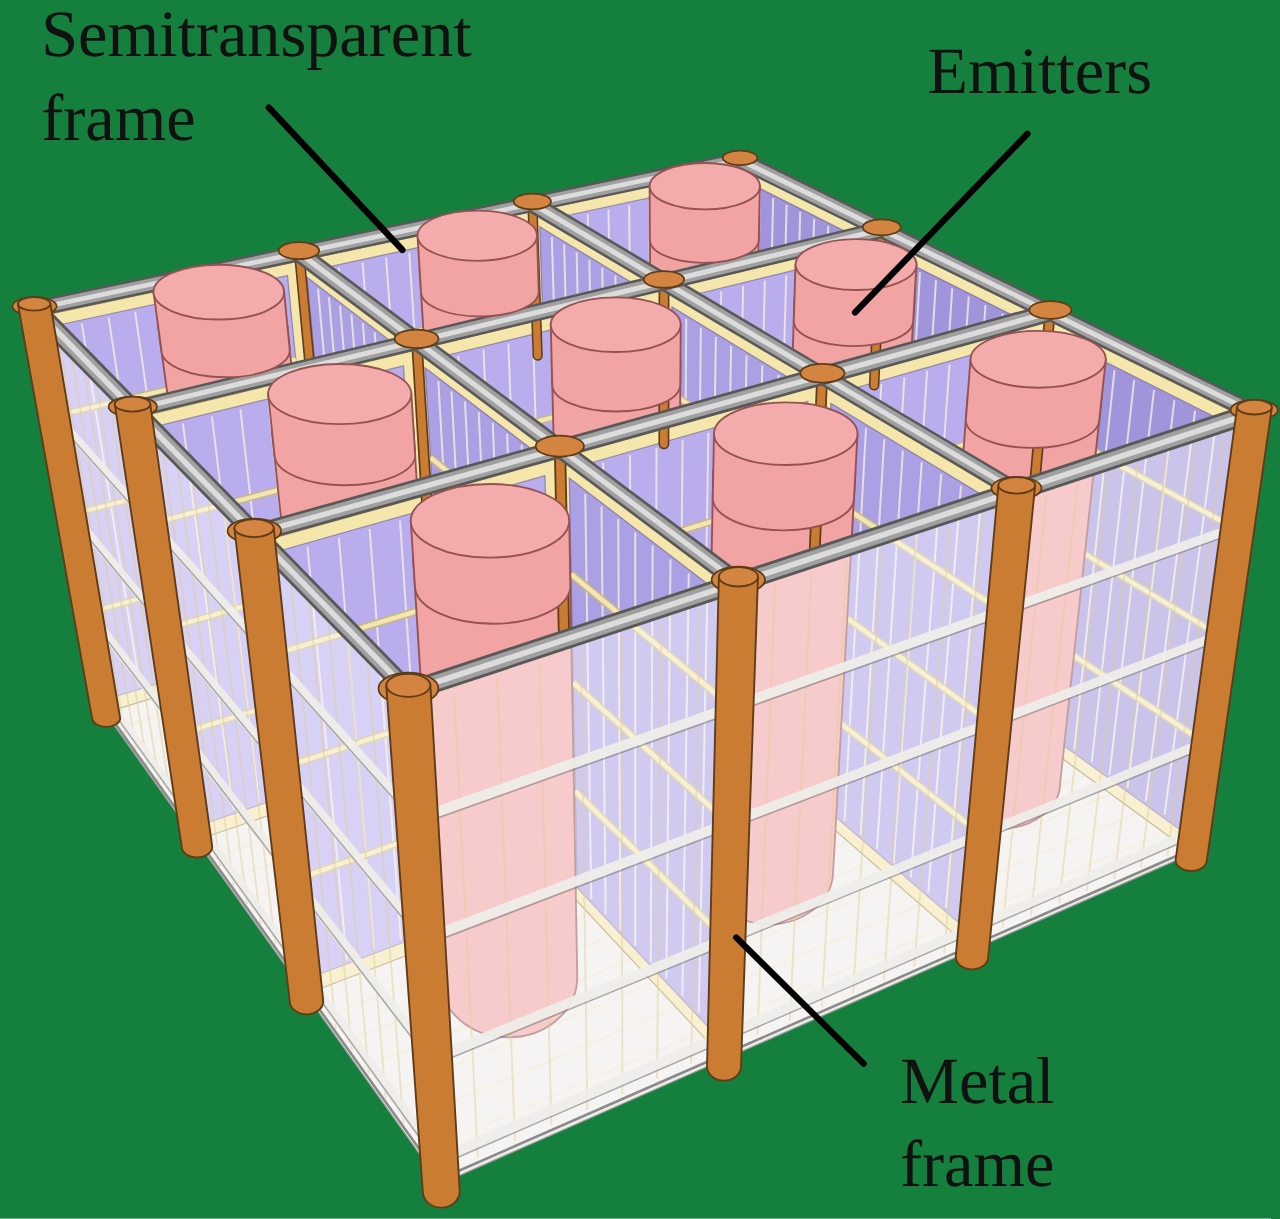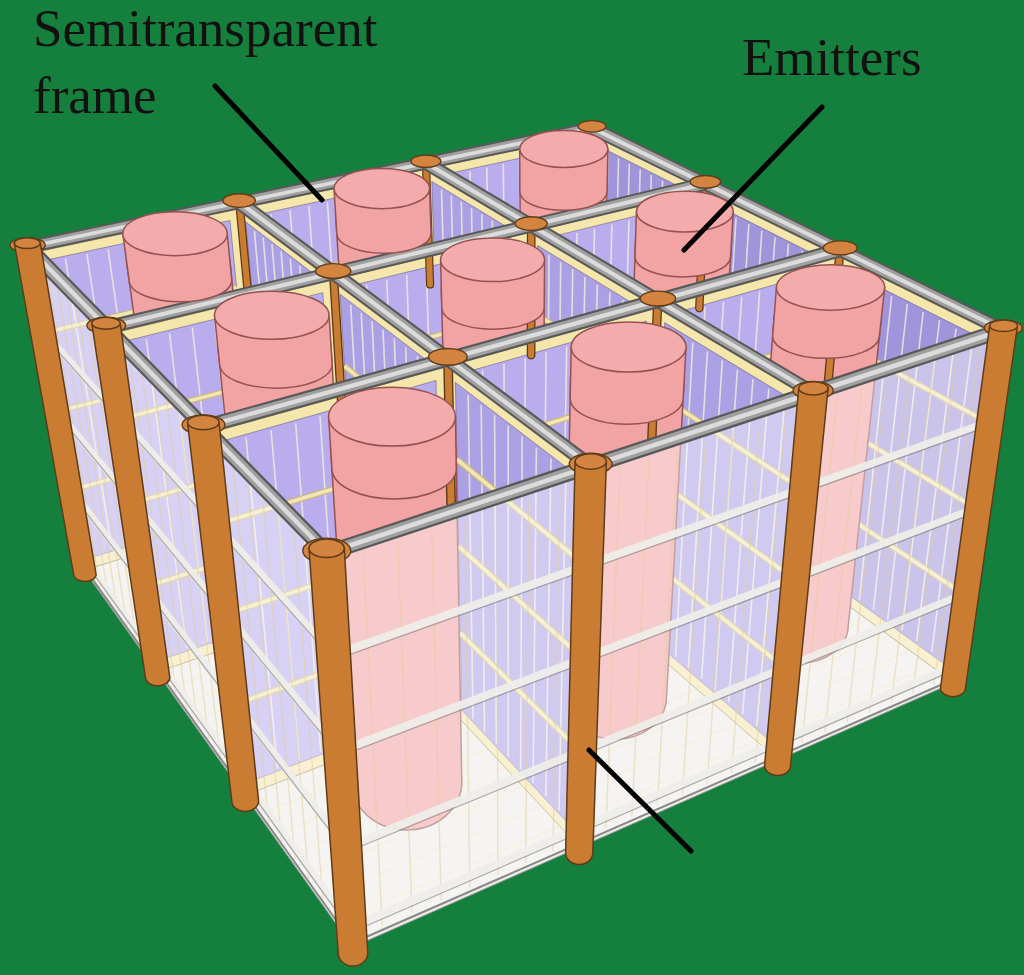--- a/index.html
+++ b/index.html
@@ -726,13 +726,17 @@
 
   <div class="fig-label" id="label-cells" style="left:33px;top:-5px;">
     <span>Semitransparent</span>
     <span>frame</span>
   </div>
 
   <div class="fig-label" id="label-emitters" style="left:742px;top:24px;">
     <span>Emitters</span>
   </div>
 
+  <div class="fig-label" id="label-frame" style="left:720px;top:832px;">
+    <span>Metal</span>
+    <span>frame</span>
+  </div>
 </div>
 
 </body></html>

